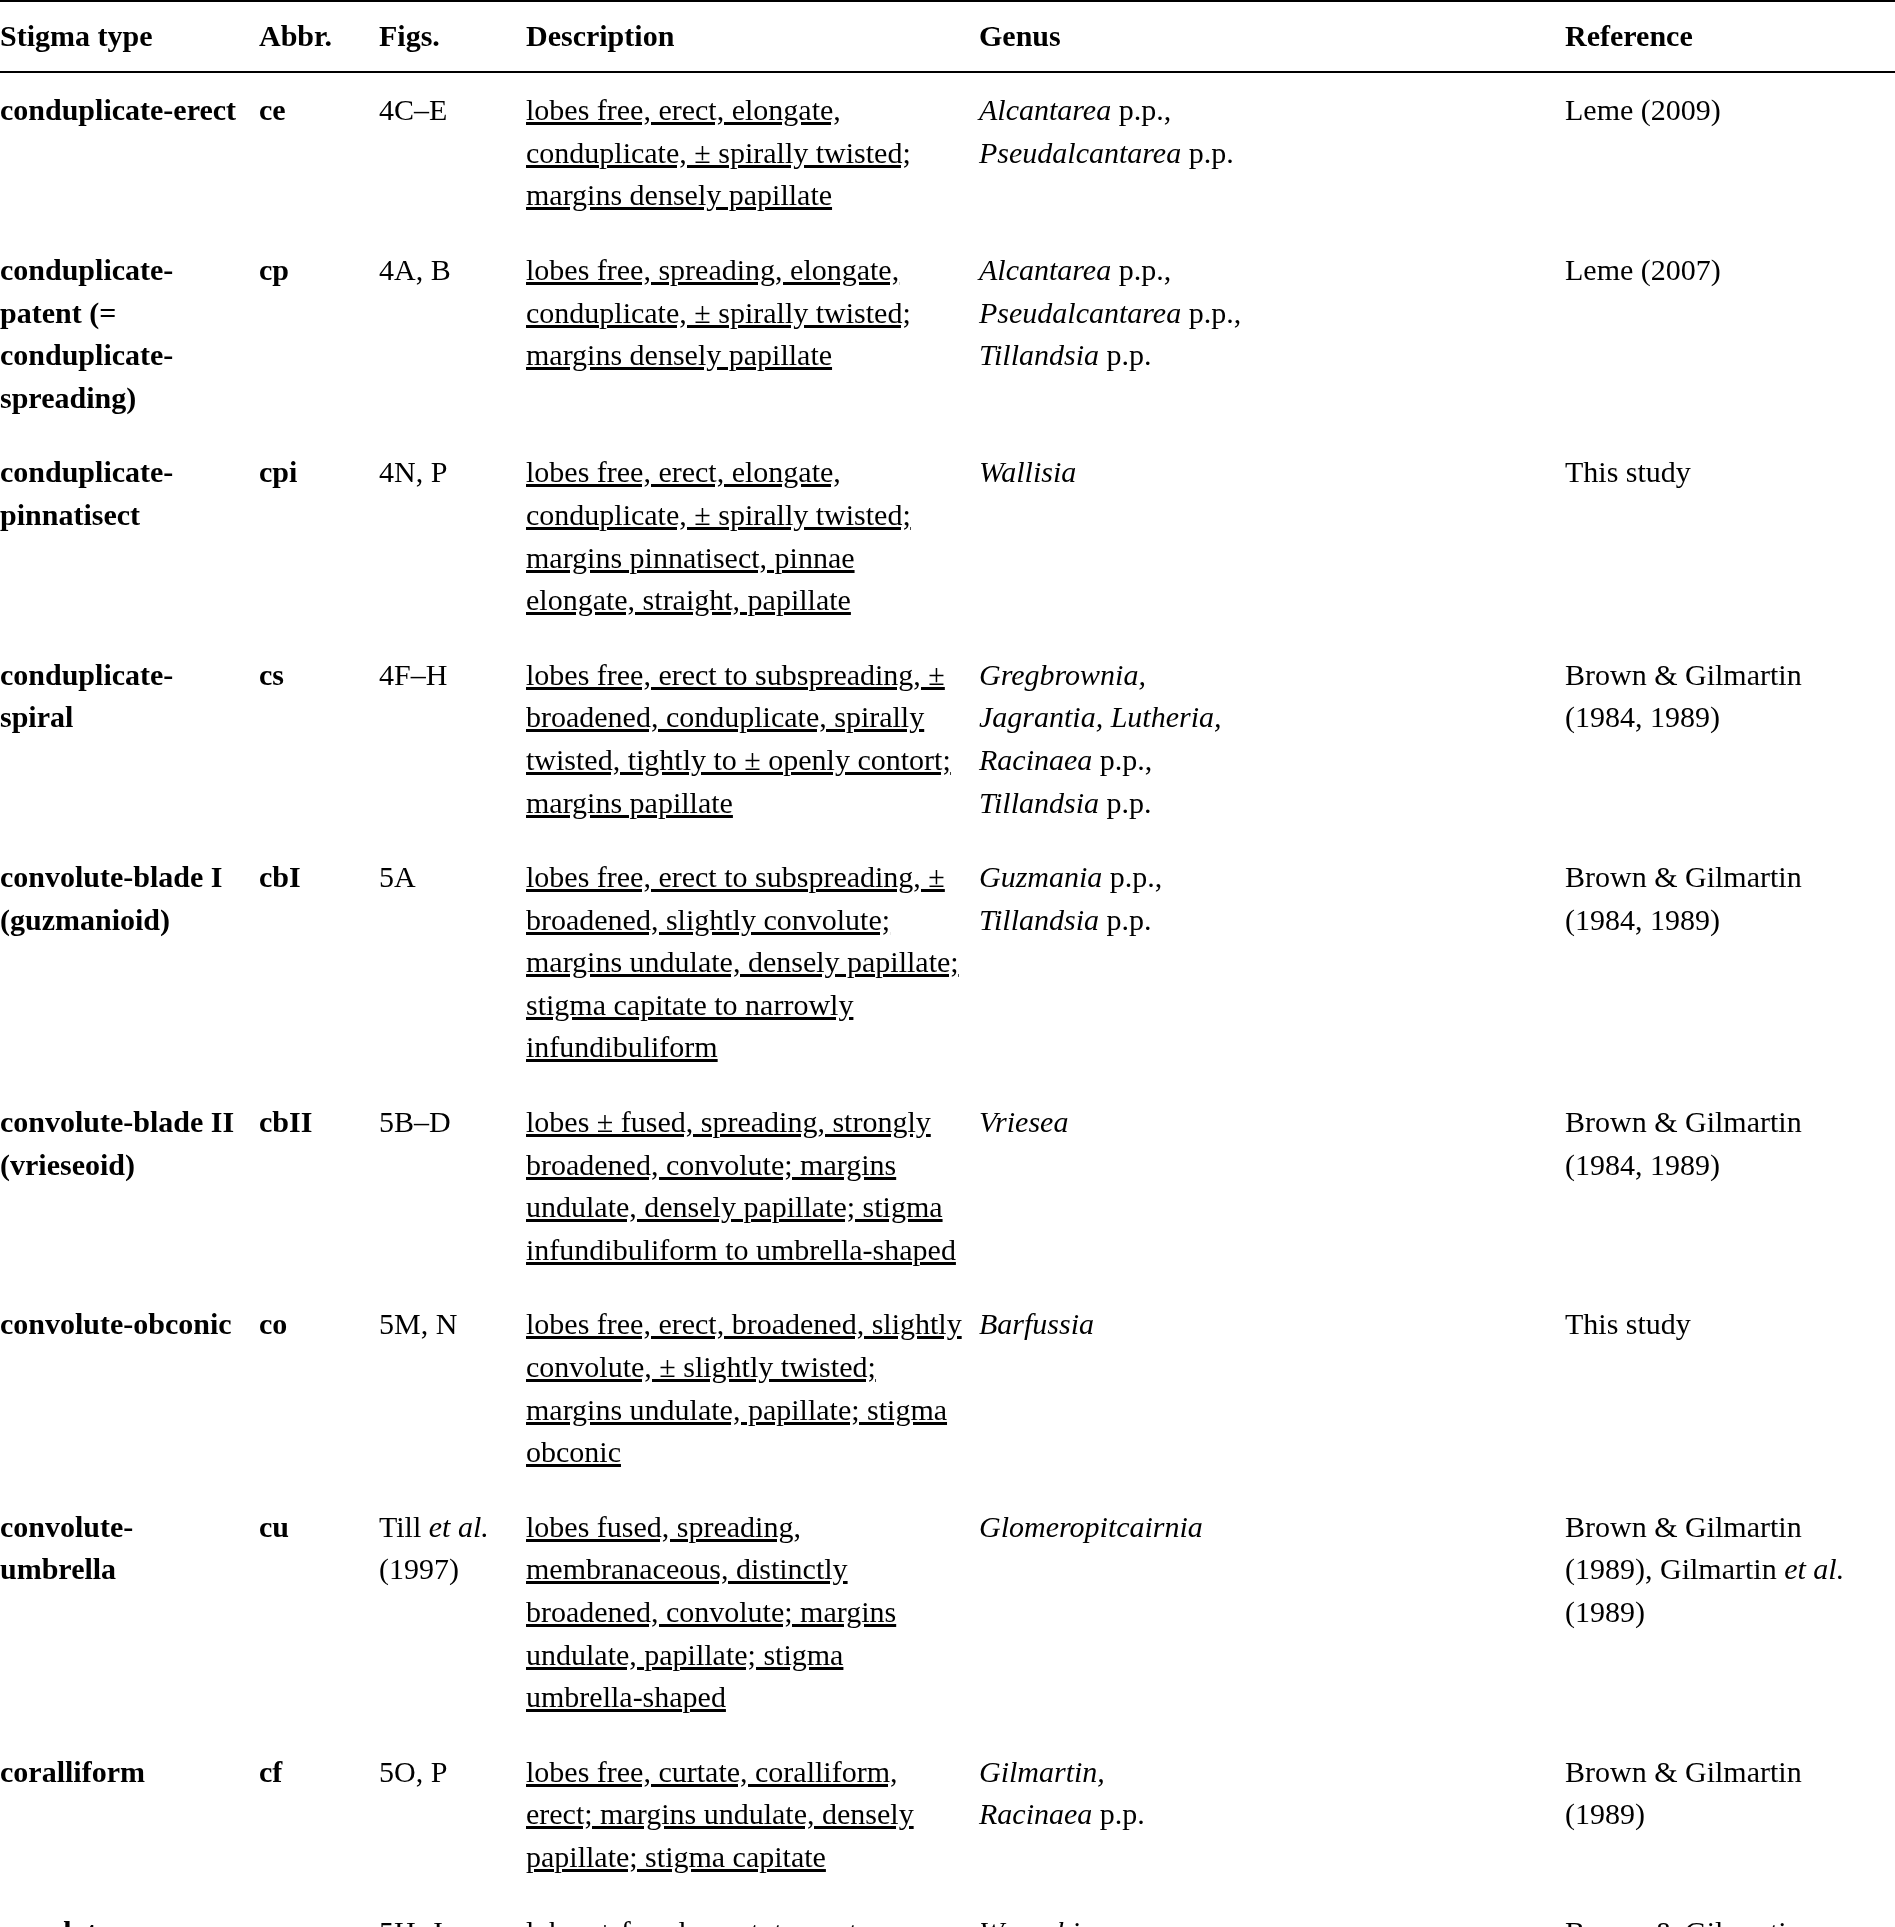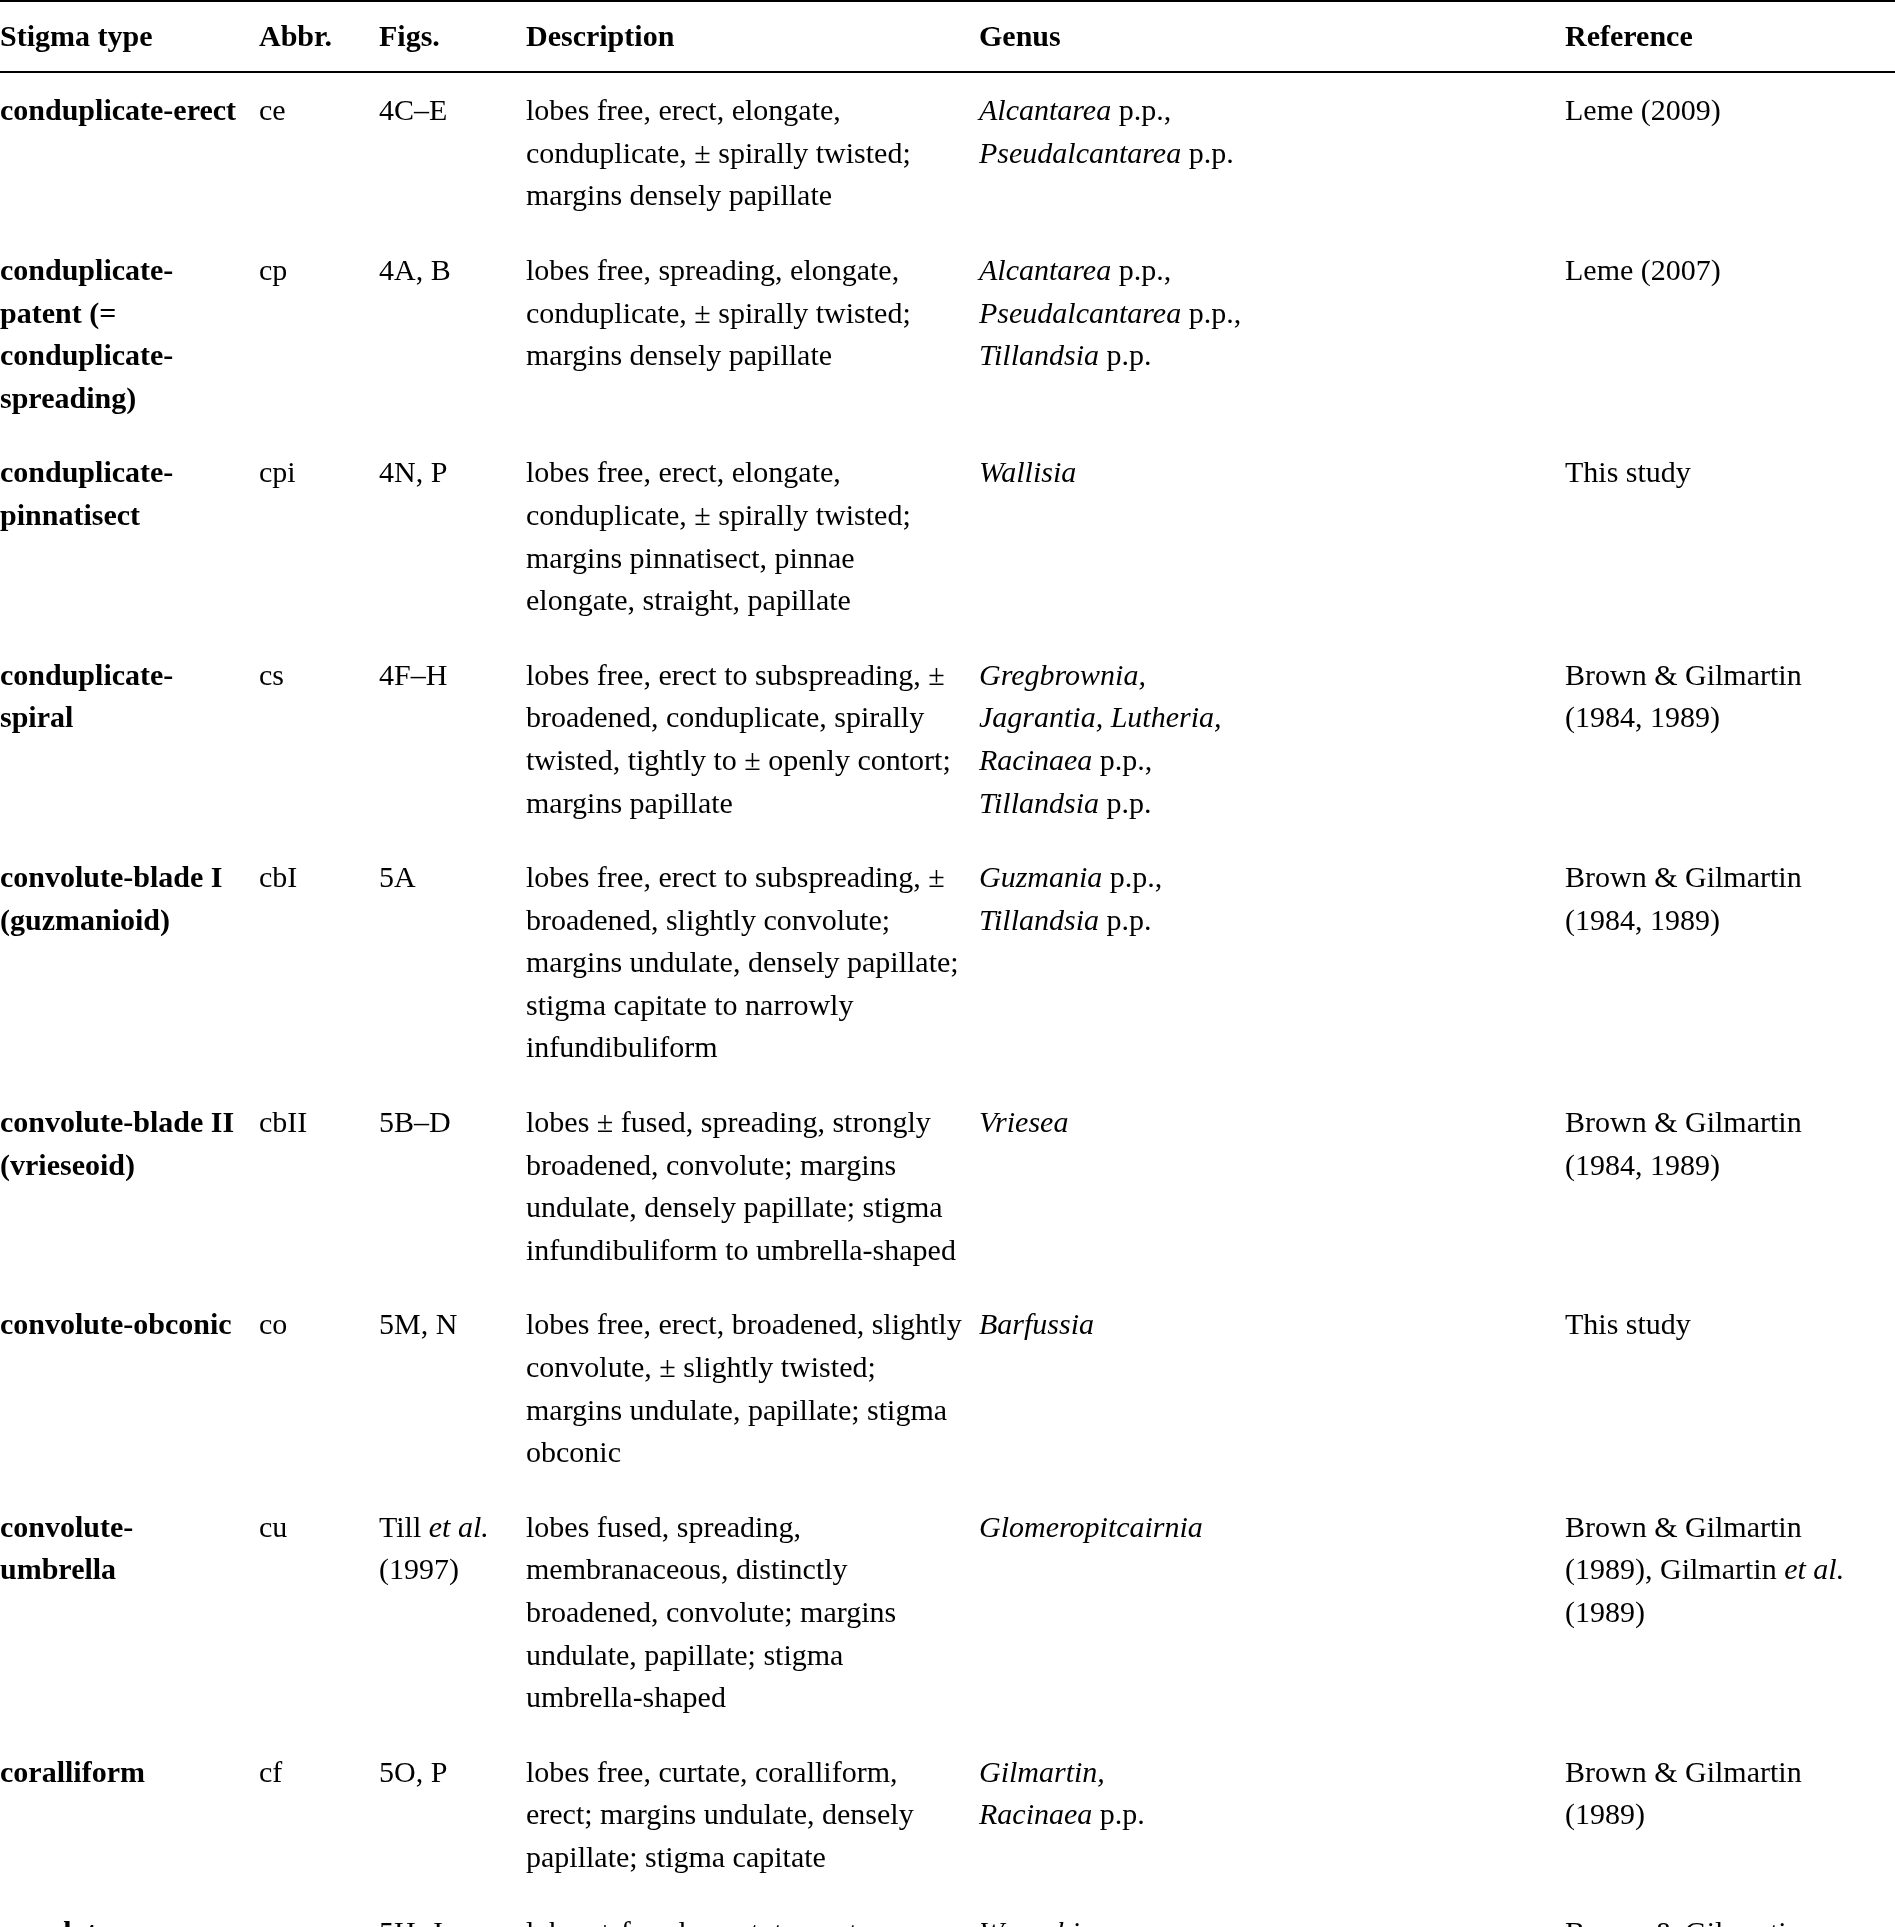--- a/index.html
+++ b/index.html
@@ -45,23 +45,23 @@
   }
   
   col.c-type  { width: 259px; }
   col.c-abbr  { width: 120px; }
   col.c-figs  { width: 147px; }
   col.c-desc  { width: 453px; }
   col.c-genus { width: 586px; }
   col.c-ref   { width: 331px; }
 
   td.cell-type { font-weight: bold; padding-right: 9.5px; margin-top: 32px; }
-  td.cell-abbr { font-weight: normal; }
+  td.cell-abbr { font-weight: bold; }
   td.cell-figs { font-weight: normal; }
-  td.cell-desc { font-weight: normal; }
+  td.cell-desc { font-weight: normal; text-decoration: underline; }
   td.cell-genus { font-weight: normal; }
   td.cell-ref  { font-weight: normal; }
 
   .ital { font-style: italic; text-align: center; }
   .rom  { font-style: normal; text-align: center; }
 </style>
 </head>
 <body>
 
 <div class="sheet">

